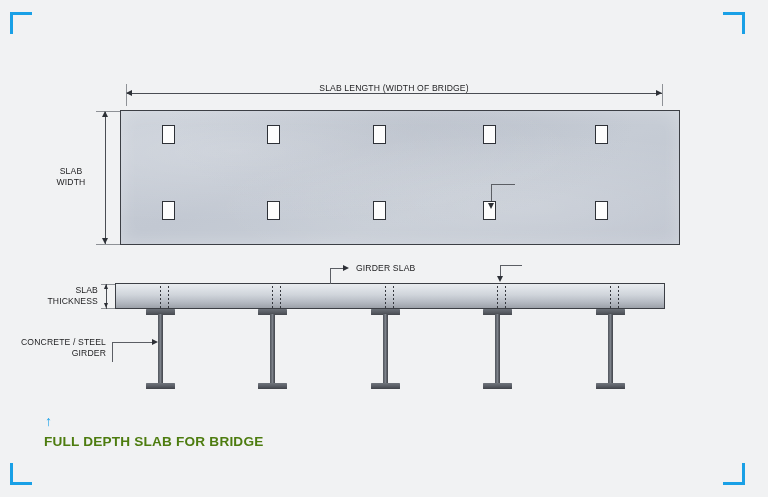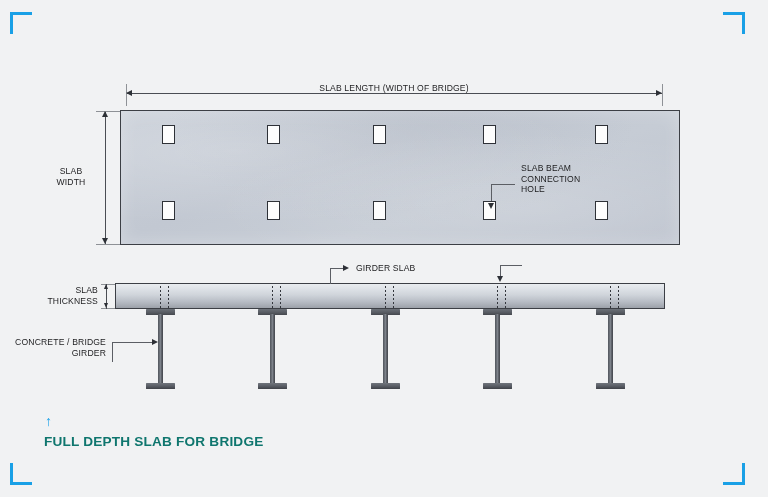--- a/index.html
+++ b/index.html
@@ -89,21 +89,21 @@
       border-radius: 0.5px; }
   .g-web { position: absolute; width: 5px;
       background: linear-gradient(to right, #50545b 0%, #6e737a 35%, #7d828a 50%, #5c6067 72%, #42454b 100%); }
   .g-botflange { position: absolute; height: 6px;
       background: linear-gradient(to bottom, #70757c 0%, #5a5e66 50%, #3f4248 100%);
       border-radius: 0.5px; }
 
   
   #caption {
     position: absolute; left: 44px; top: 434px;
-    color: #0f766e; font-weight: bold; font-size: 13.6px;
+    color: #4d7c0f; font-weight: bold; font-size: 13.6px;
     letter-spacing: 0.2px; font-family: "Liberation Sans", sans-serif;
   }
   #caption-arrow { position: absolute; left: 45px; top: 414px; color:#18a0e8; font-size: 14px; line-height:14px; }
 </style>
 </head>
 <body>
 
 <div id="root">
 
   <div class="corner tl"></div>
@@ -136,23 +136,20 @@
     <div class="hole" style="left:41px;  top:90px;"></div>
     <div class="hole" style="left:146px; top:90px;"></div>
     <div class="hole" style="left:252px; top:90px;"></div>
     <div class="hole" style="left:362px; top:90px;"></div>
     <div class="hole" style="left:474px; top:90px;"></div>
   </div>
 
   <div class="lead-h" style="left:491px; top:184px; width:24px;"></div>
   <div class="lead-v" style="left:491px; top:184px; height:22px;"></div>
   <div class="arr down" style="left:488px; top:203px; z-index:5;"></div>
-  <div class="lbl" style="left:521px; top:163px; width:120px;">SLAB BEAM
-CONNECTION
-HOLE</div>
 
   <div class="ext-h" style="left:101px; top:284px; width:18px;"></div>
   <div class="ext-h" style="left:101px; top:308px; width:18px;"></div>
   <div class="dimline-v" style="left:106px; top:284px; height:25px;"></div>
   <div class="arr sm up" style="left:103.5px; top:284px;"></div>
   <div class="arr sm down" style="left:103.5px; top:303px;"></div>
   <div class="lbl r" style="left:10px; top:285px; width:88px;">SLAB
 THICKNESS</div>
 
   <div id="elev-slab">
@@ -199,19 +196,19 @@
   <div class="arr right" style="left:343px; top:265px;"></div>
   <div class="lbl" style="left:356px; top:263px; width:130px;">GIRDER SLAB</div>
 
   <div class="lead-h" style="left:500px; top:265px; width:22px;"></div>
   <div class="lead-v" style="left:500px; top:265px; height:13px;"></div>
   <div class="arr down" style="left:497px; top:276px;"></div>
 
   <div class="lead-v" style="left:112px; top:342px; height:20px;"></div>
   <div class="lead-h" style="left:112px; top:342px; width:42px;"></div>
   <div class="arr right" style="left:152px; top:339px;"></div>
-  <div class="lbl r" style="left:10px; top:337px; width:96px;">CONCRETE / BRIDGE
+  <div class="lbl r" style="left:10px; top:337px; width:96px;">CONCRETE / STEEL
 GIRDER</div>
 
   <div id="caption-arrow">↑</div>
   <div id="caption">FULL DEPTH SLAB FOR BRIDGE</div>
 
 </div>
 
 </body></html>

